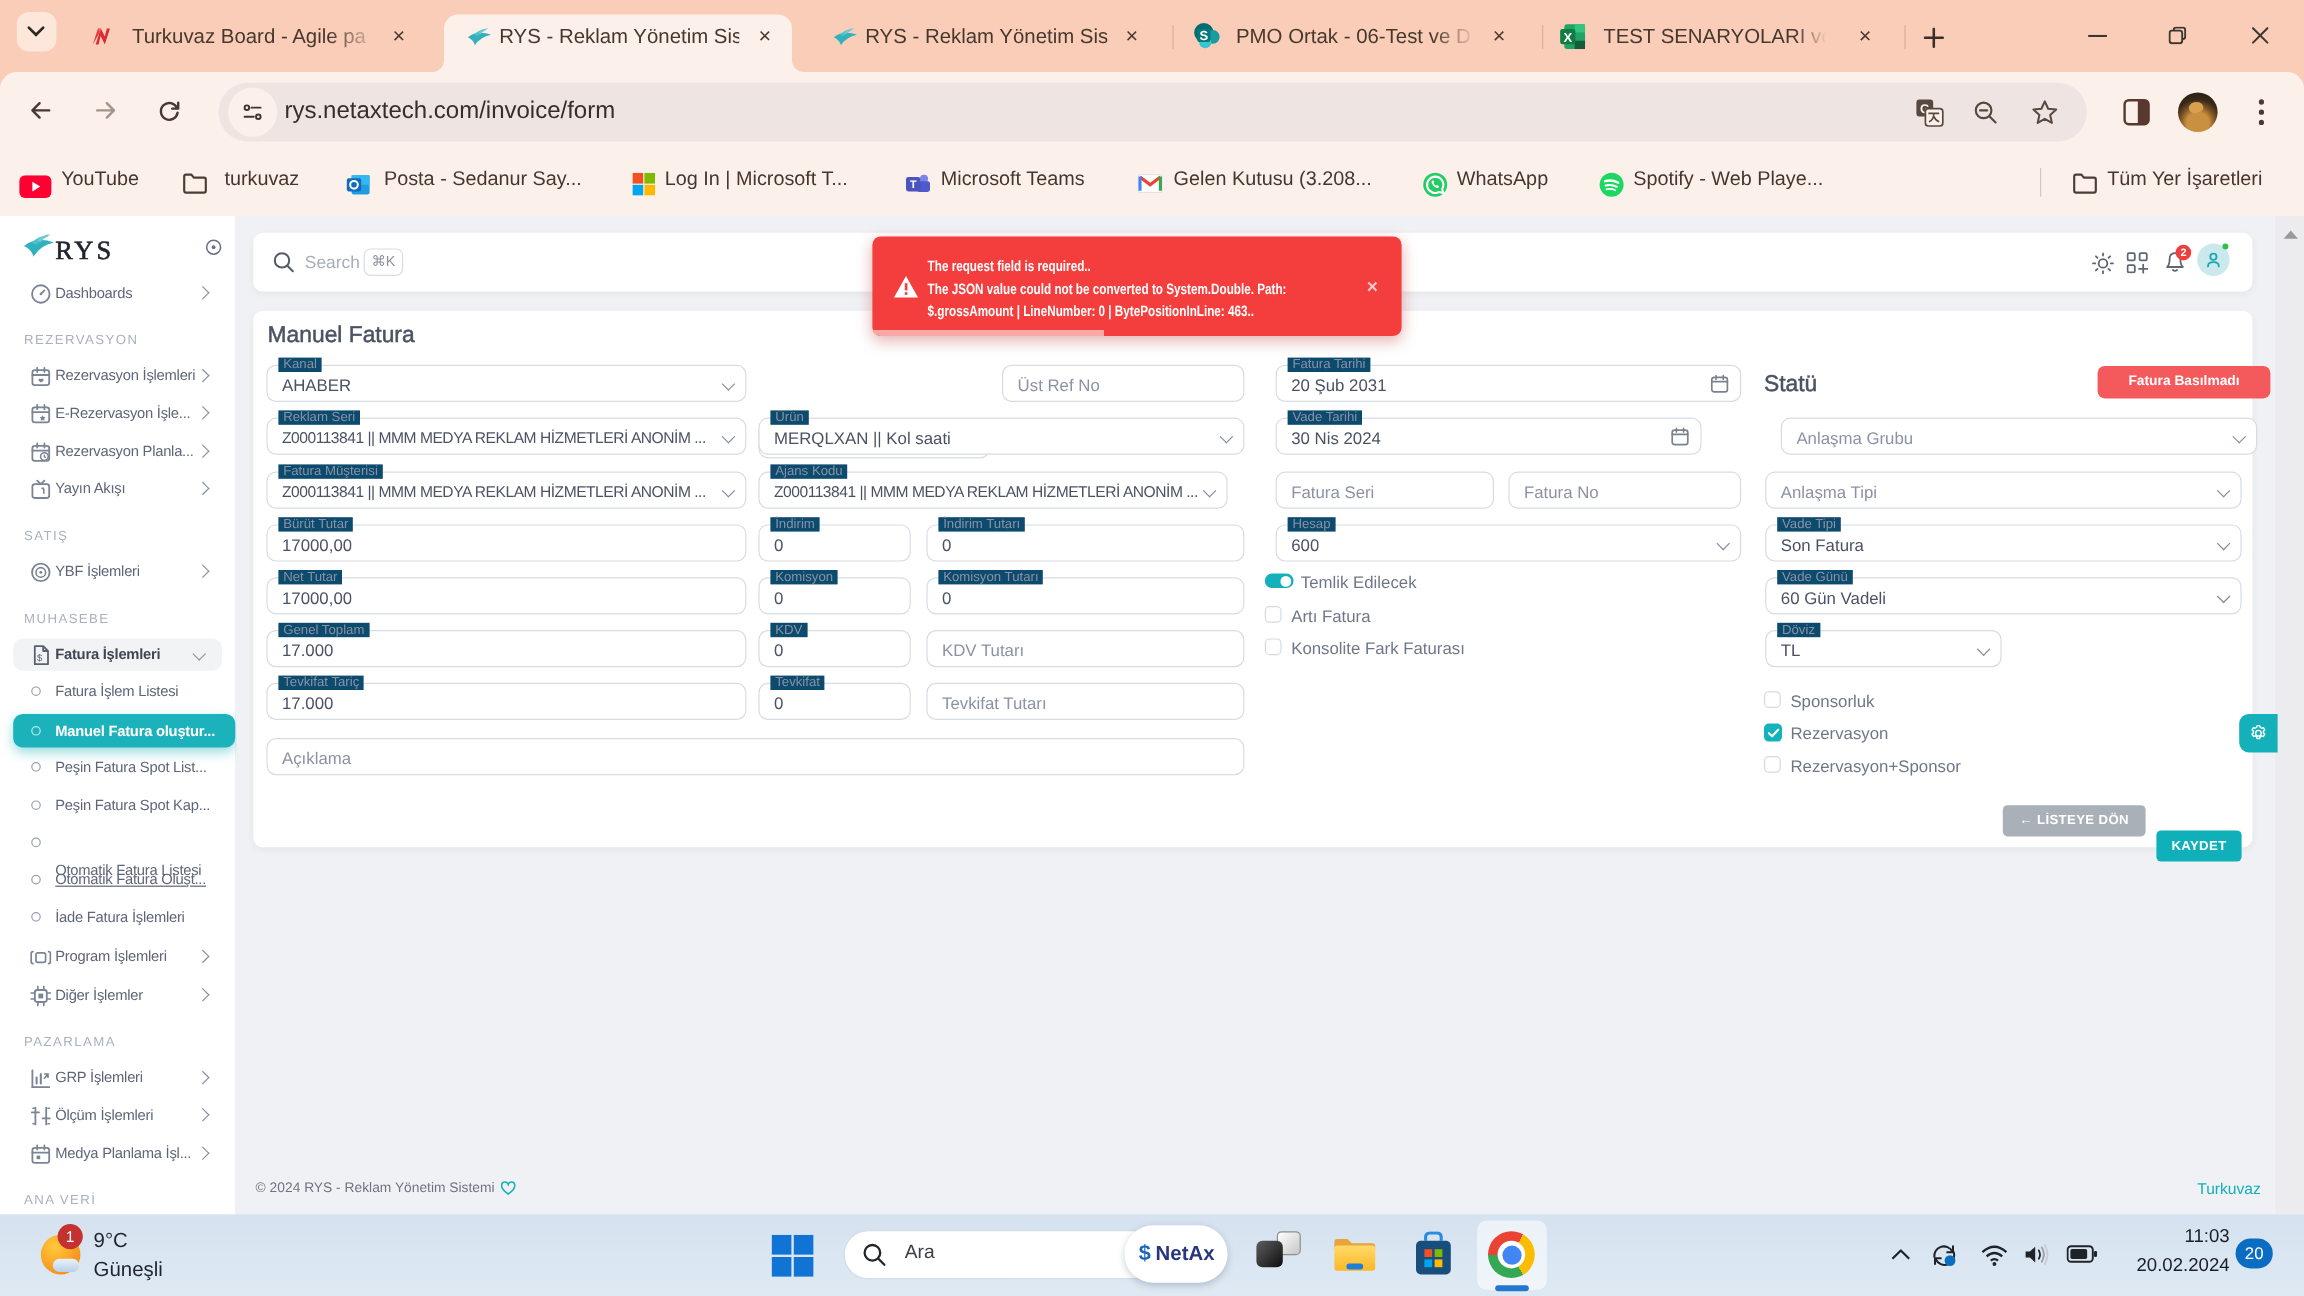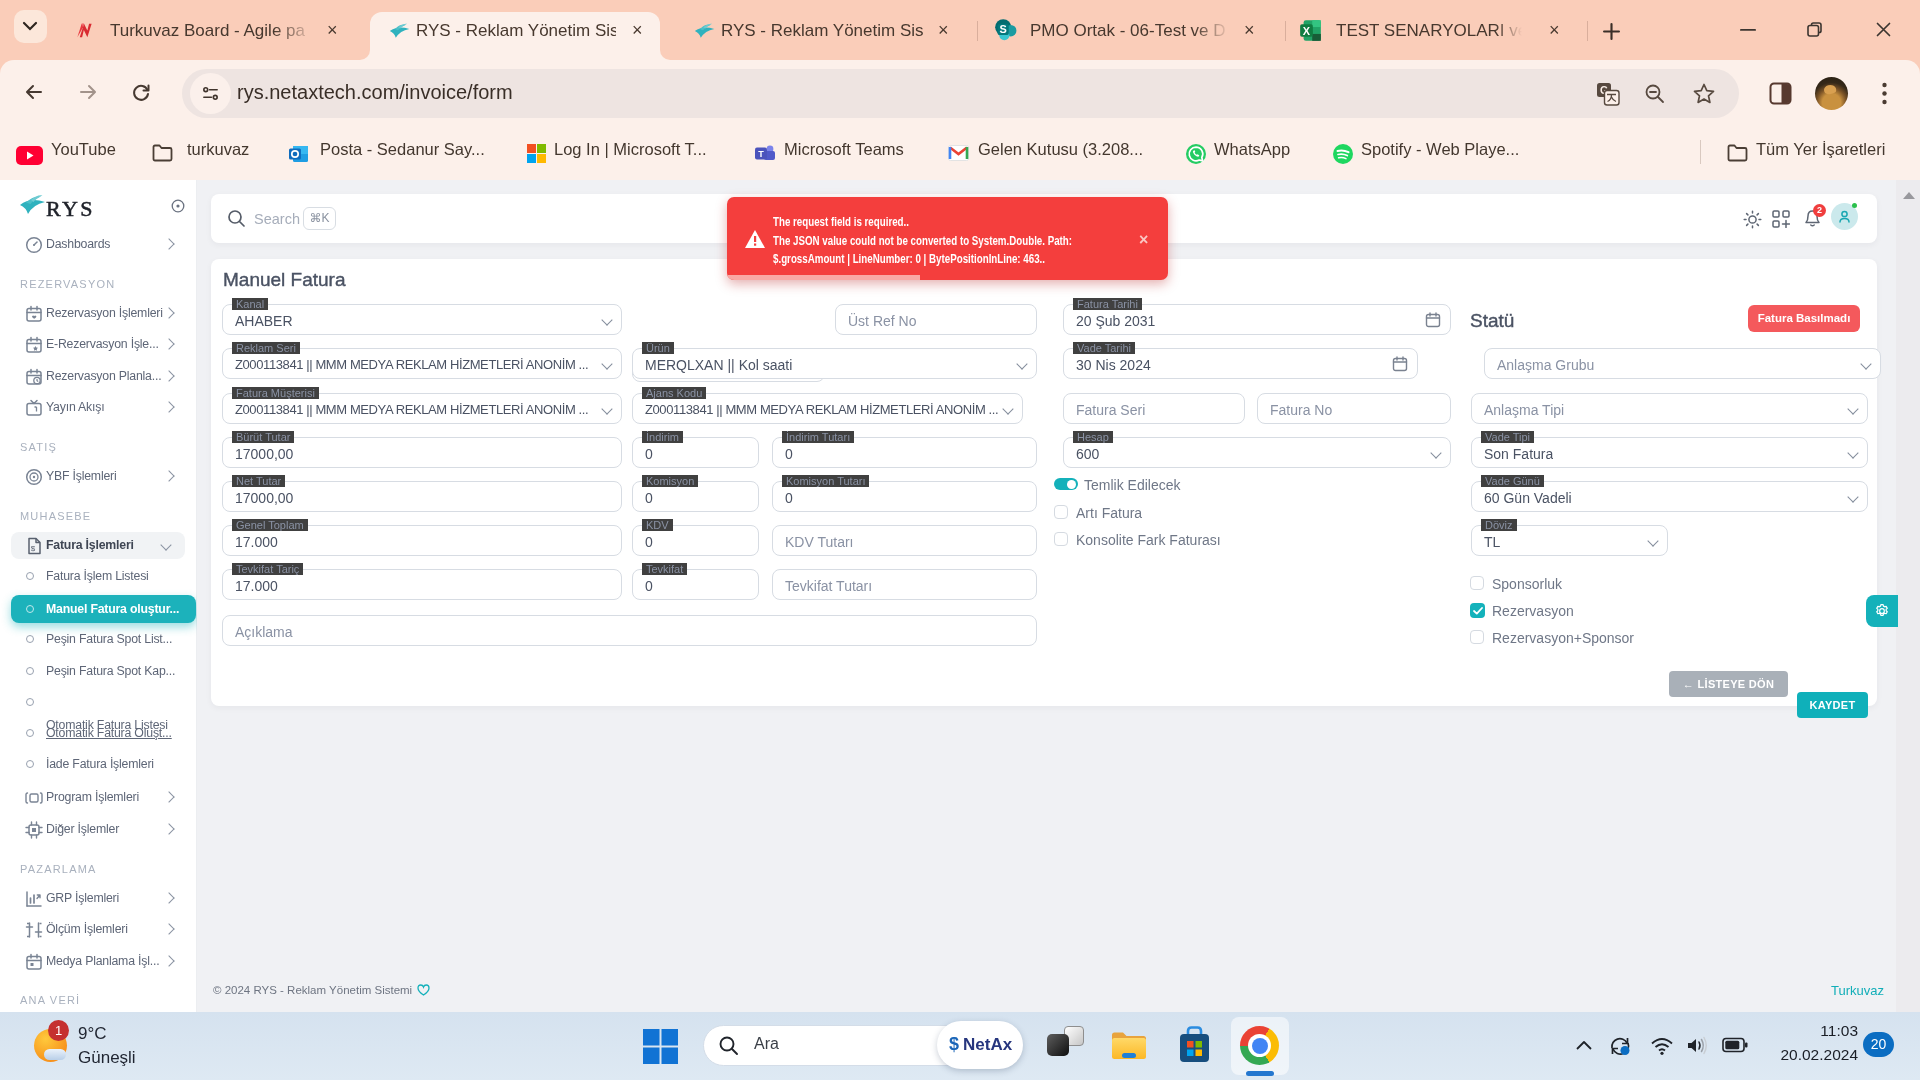--- a/index.html
+++ b/index.html
@@ -20,21 +20,21 @@
 
 #sidebar{left:0;top:180px;width:197px;height:832px;background:#fff;border-right:1px solid #ECEEF1;}
 #main{left:197px;top:180px;width:1723px;height:832px;background:#F0F1F4;}
 .sect{font-size:11px;color:#A9B1BE;letter-spacing:1.2px;left:20px;}
 .mitem{font-size:12.3px;letter-spacing:-0.2px;color:#5E6677;left:46px;white-space:nowrap;}
 .chevr{left:165px;width:8px;height:8px;border-right:1.6px solid #8A93A2;border-top:1.6px solid #8A93A2;transform:rotate(45deg);}
 .micon{left:25px;width:18px;height:18px;color:#7A8494;}
 .bullet{left:26px;width:8px;height:8px;border:1.4px solid #98A1AF;border-radius:50%;}
 
 .fld{position:absolute;height:31px;border:1px solid #D7DCE3;border-radius:8px;background:#fff;}
-.lbl{position:absolute;top:-7px;left:9px;background:#404040;padding:0 4px;font-size:11px;color:#8A92A4;white-space:nowrap;}
+.lbl{position:absolute;top:-7px;left:9px;background:#0c4a6e;padding:0 4px;font-size:11px;color:#8A92A4;white-space:nowrap;}
 .val{position:absolute;left:12px;top:8px;font-size:14px;color:#4A5263;white-space:nowrap;overflow:hidden;}
 .ph{color:#8A92A4;}
 .sel{position:absolute;right:10px;top:11px;width:8px;height:8px;border-right:1.5px solid #848D9C;border-bottom:1.5px solid #848D9C;transform:rotate(45deg);}
 .cal{position:absolute;right:9px;top:7px;width:16px;height:16px;color:#7A8290;}
 .cb{position:absolute;width:14px;height:14px;border:1.5px solid #D5DAE1;border-radius:4px;background:#fff;}
 .cblbl{position:absolute;font-size:14px;color:#6F7787;white-space:nowrap;}
 .btn{position:absolute;height:26px;border-radius:4px;color:#fff;font-weight:bold;font-size:11px;text-align:center;letter-spacing:.3px;}
 
 #taskbar{left:0;top:1012px;width:1920px;height:68px;background:linear-gradient(180deg,#D5E2EF,#DEE9F3);}
 .trayic{color:#1F2329;}
@@ -518,21 +518,21 @@
 
 <div class="abs" style="left:1054px;top:478px;width:24px;height:12px;border-radius:7px;background:#14B1BA;"></div>
 <div class="abs" style="left:1067px;top:479.5px;width:9px;height:9px;border-radius:50%;background:#fff;"></div>
 <div class="abs cblbl" style="left:1084px;top:477px;">Temlik Edilecek</div>
 <div class="cb" style="left:1054px;top:505px;"></div>
 <div class="abs cblbl" style="left:1076px;top:505px;">Artı Fatura</div>
 <div class="cb" style="left:1054px;top:532px;"></div>
 <div class="abs cblbl" style="left:1076px;top:532px;">Konsolite Fark Faturası</div>
 
 <div class="abs" style="left:1470px;top:310px;font-size:19px;color:#4A5263;font-weight:normal;-webkit-text-stroke:0.4px #4A5263;">Statü</div>
-<div class="abs" style="left:1748px;top:305px;width:112px;height:27px;border-radius:6px;background:#F4595C;color:#fff;font-size:11.5px;font-weight:bold;text-align:center;line-height:27px;">Fatura Basılmadı</div>
+<div class="abs" style="left:1748px;top:305px;width:144px;height:27px;border-radius:6px;background:#F4595C;color:#fff;font-size:11.5px;font-weight:bold;text-align:center;line-height:27px;">Fatura Basılmadı</div>
 <div class="fld" style="left:1471px;top:348px;width:397px;margin-left:13px;">
     <span class="val ph">Anlaşma Grubu</span>
     <span class="sel"></span>
   </div>
 <div class="fld" style="left:1471px;top:393px;width:397px;">
     <span class="val ph">Anlaşma Tipi</span>
     <span class="sel"></span>
   </div>
 <div class="fld" style="left:1471px;top:437px;width:397px;">
     <span class="lbl">Vade Tipi</span>

